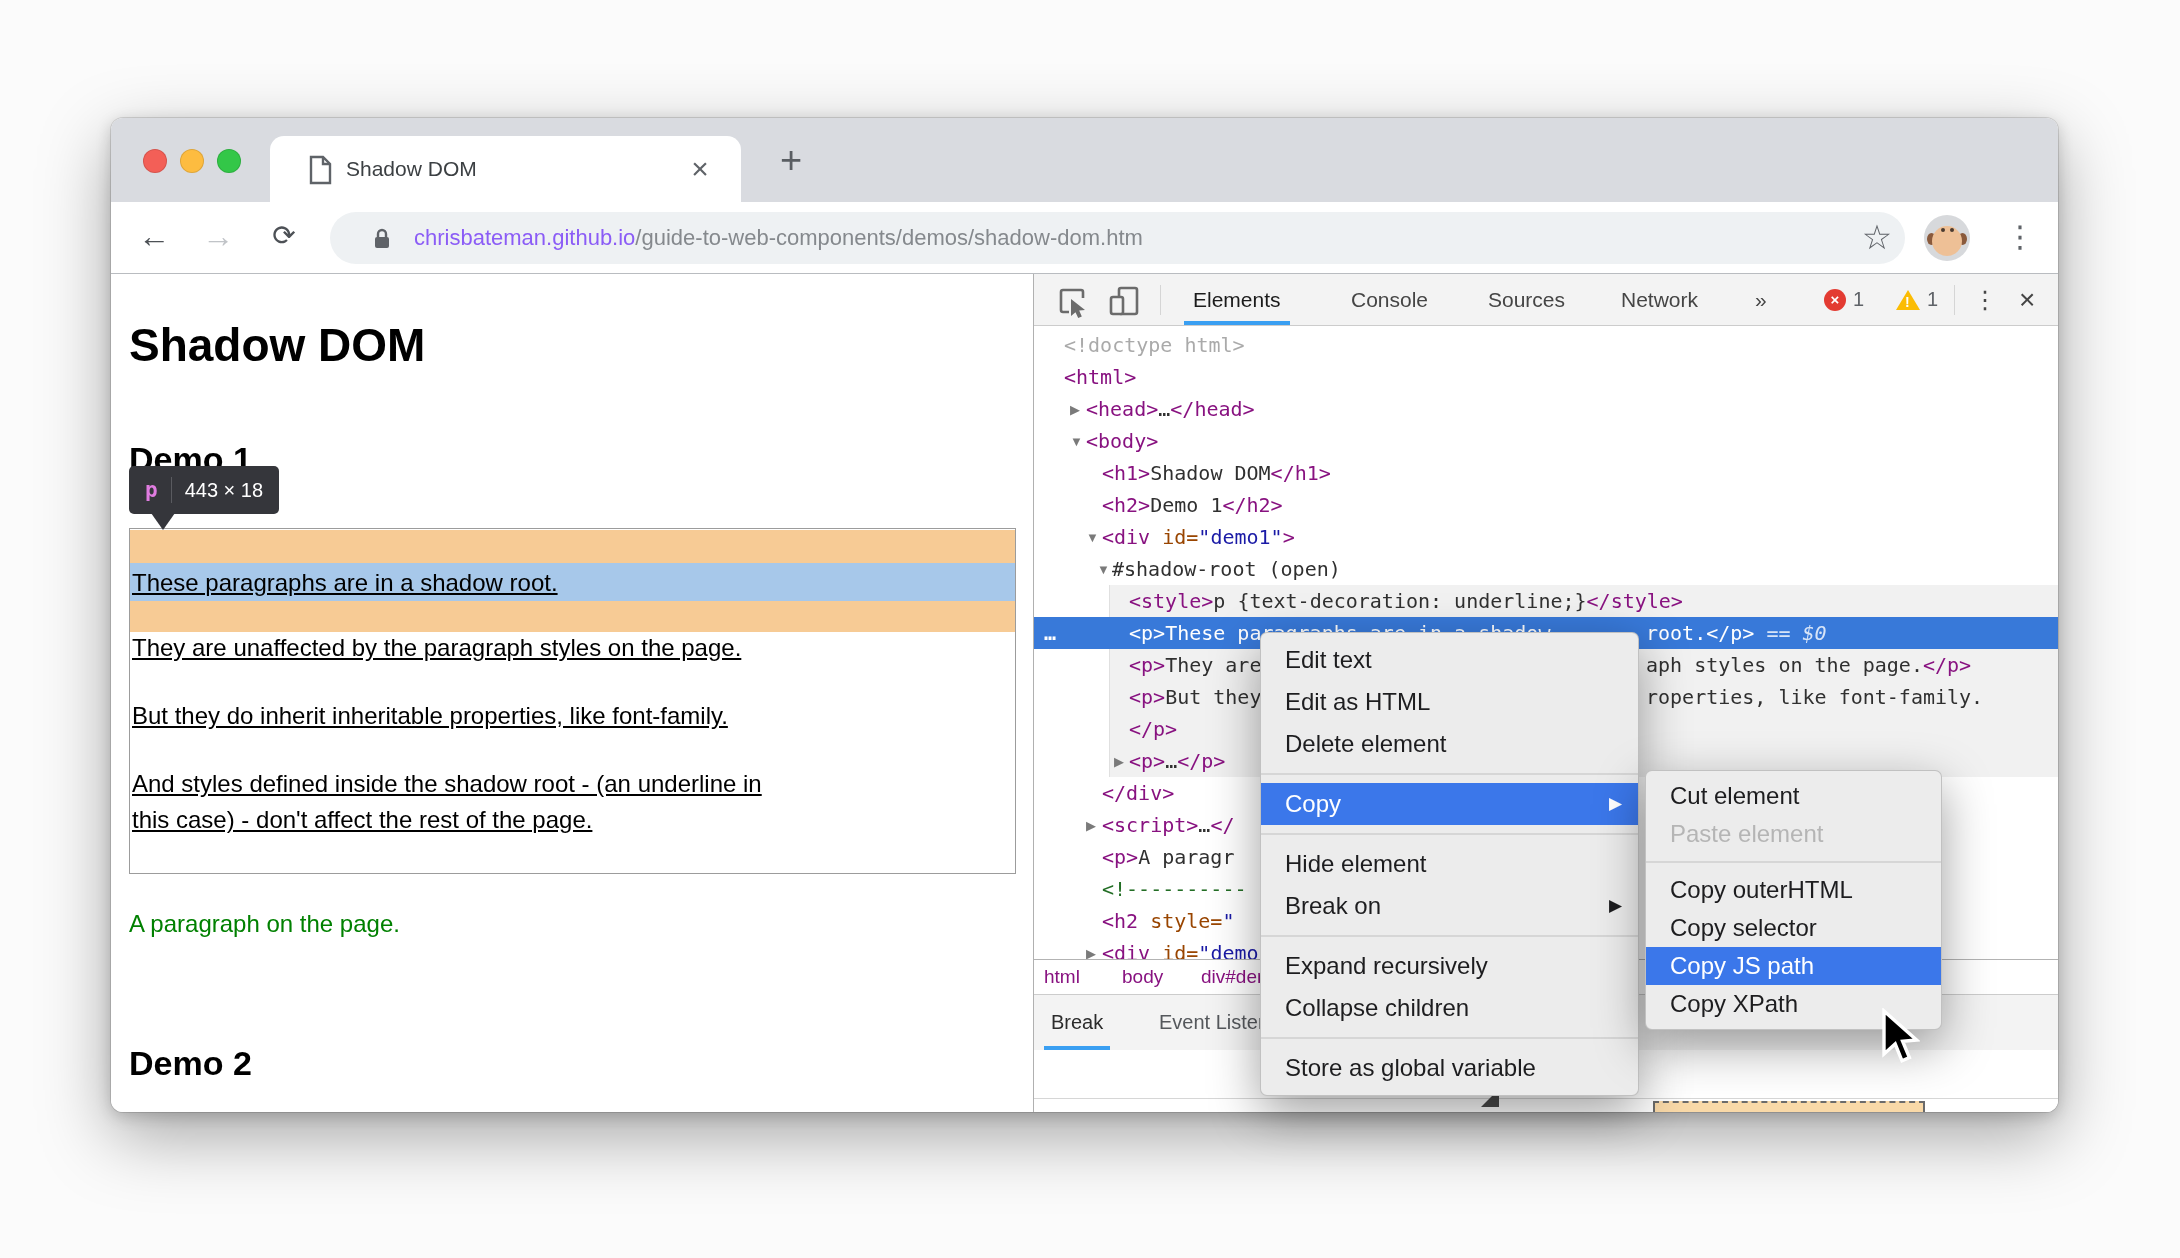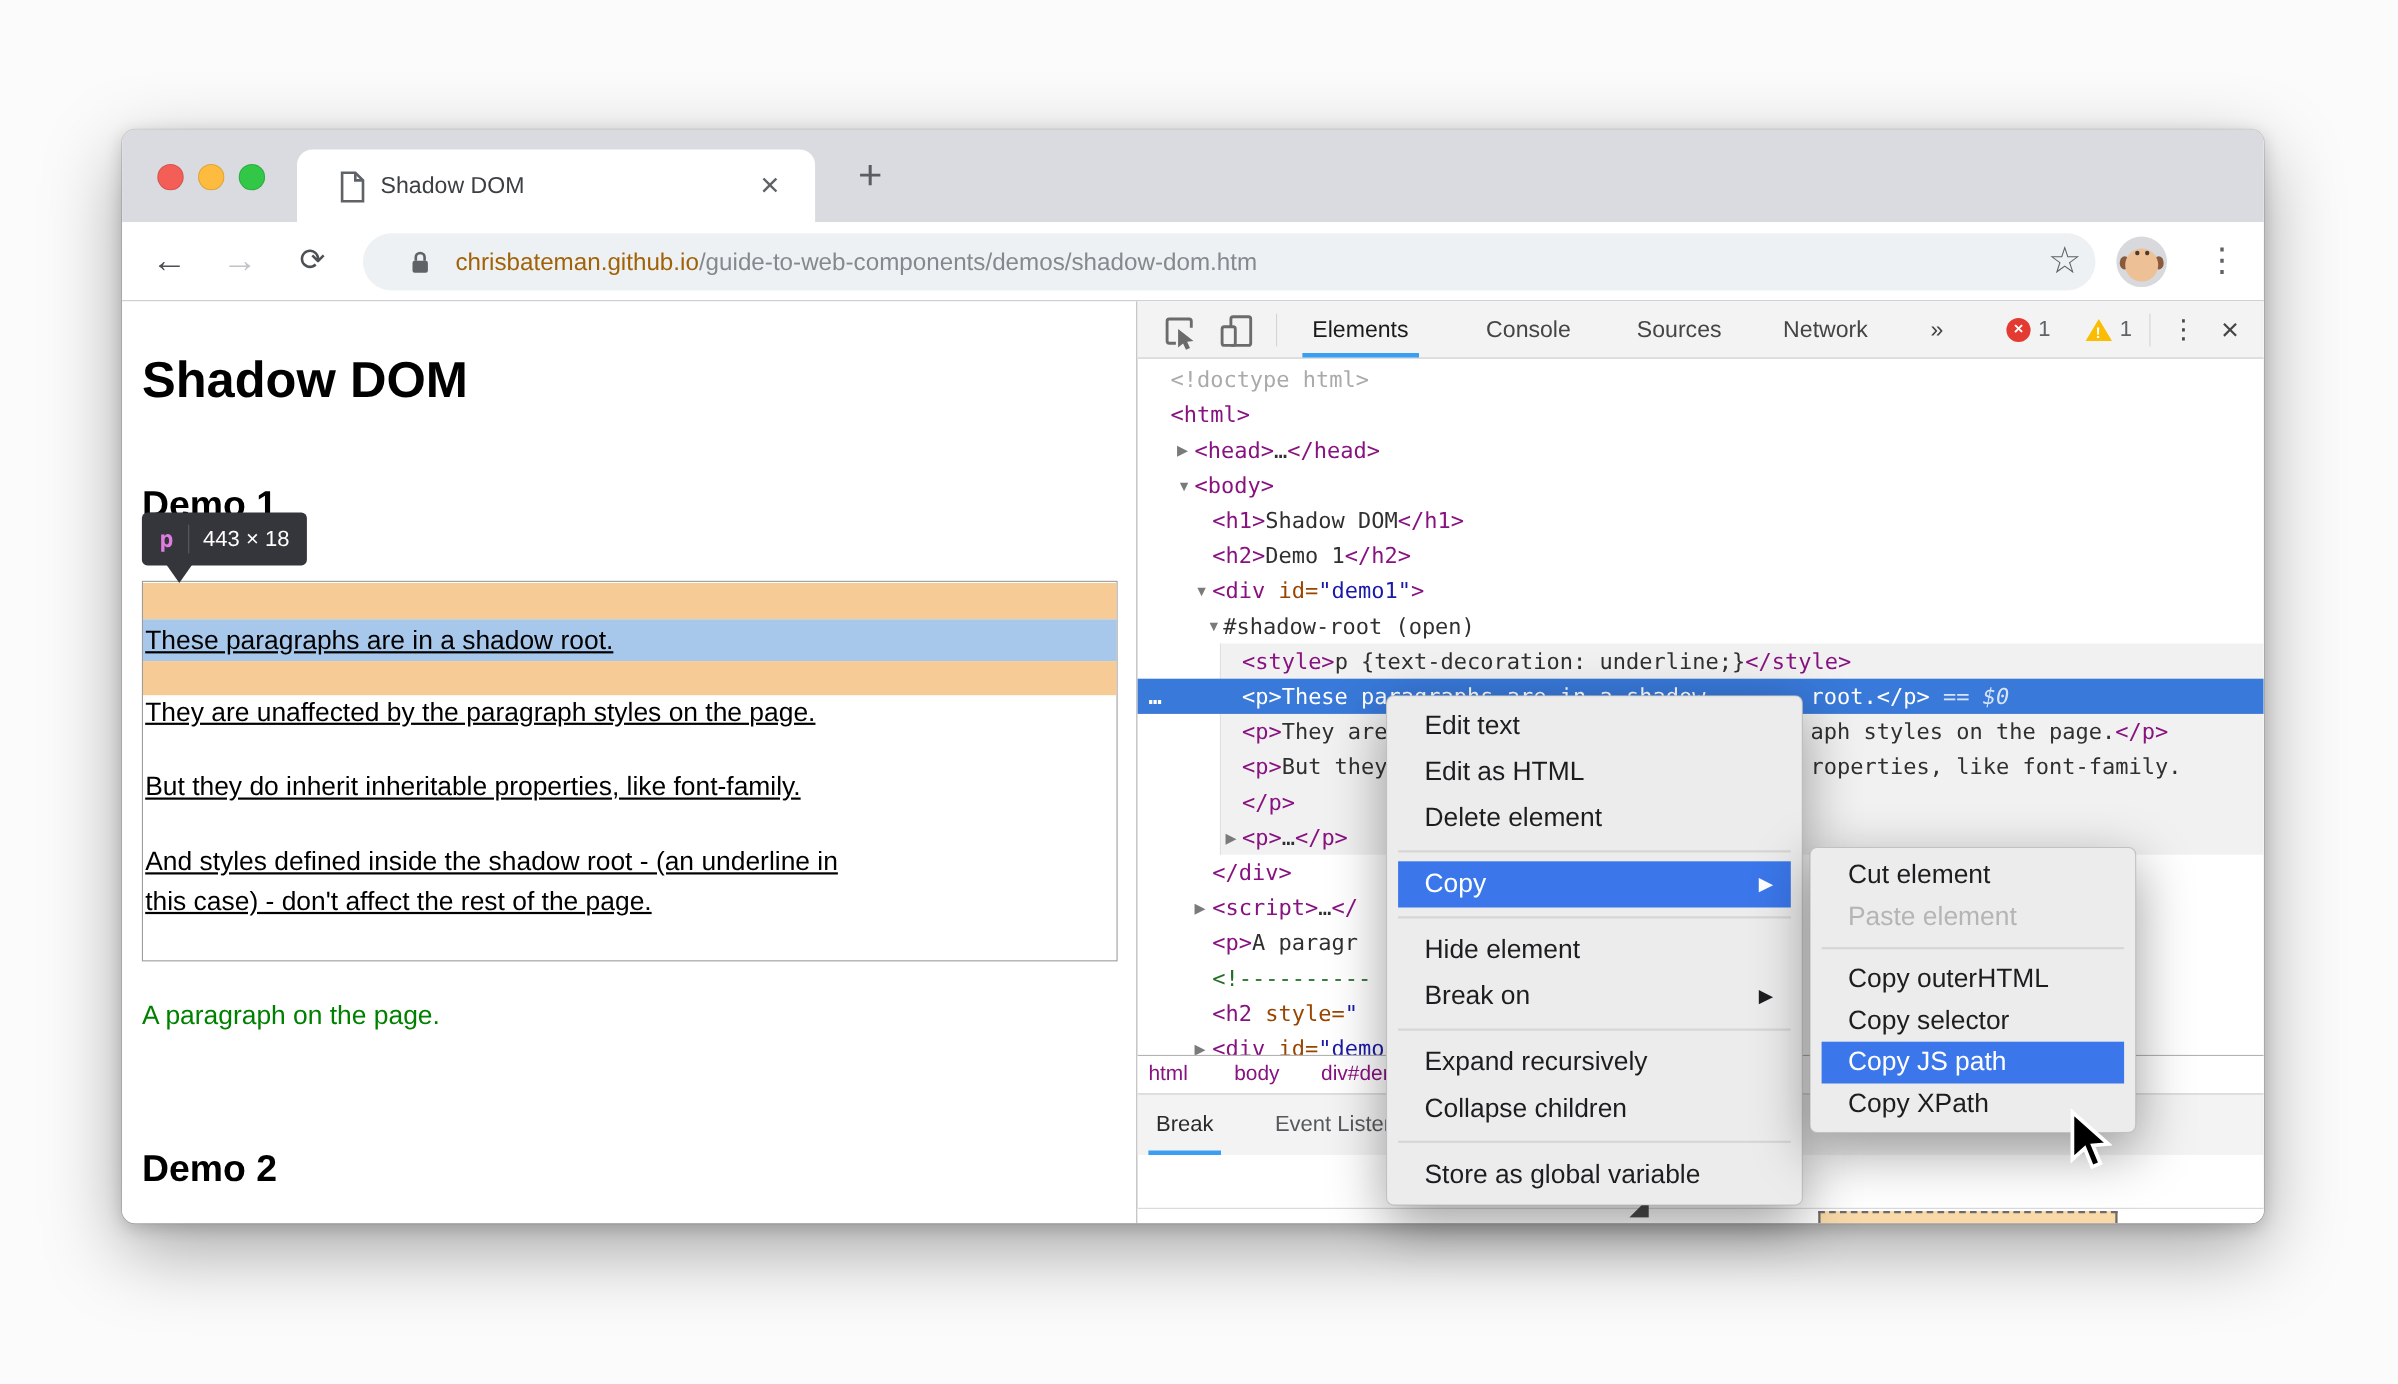--- a/index.html
+++ b/index.html
@@ -17,21 +17,21 @@
          border-radius:14px 14px 0 0; }
   .tab-title { position:absolute; left:76px; top:0; height:66px; line-height:66px; font-size:21px; color:#3c4043; }
   .tab-close { position:absolute; right:22px; top:14px; font-size:30px; color:#5f6368; line-height:38px; width:38px; text-align:center; }
   .favicon { position:absolute; left:36px; top:18px; }
   .newtab { position:absolute; left:652px; top:14px; font-size:38px; color:#5a5e63; line-height:56px; width:56px; text-align:center; }
 
   .urlrow { position:absolute; left:0; top:84px; width:100%; height:72px; background:#fff; border-bottom:1px solid #b9bcc0; }
   .navbtn { position:absolute; top:0; height:71px; line-height:68px; font-size:32px; color:#4d5156; width:50px; text-align:center; }
   .urlpill { position:absolute; left:219px; top:10px; width:1575px; height:52px; background:#eef1f3; border-radius:26px; }
   .urltext { position:absolute; left:84px; top:0; height:52px; line-height:52px; font-size:22px; white-space:pre; }
-  .urlhost { color:#a16207; } .urlpath { color:#85898d; }
+  .urlhost { color:#8b5cf6; } .urlpath { color:#85898d; }
   .lockwrap { position:absolute; left:42px; top:15px; }
   .star { position:absolute; left:1738px; top:0; height:71px; line-height:70px; font-size:34px; color:#5f6368; width:56px; text-align:center; }
   .avatar { position:absolute; left:1813px; top:13px; width:46px; height:46px; border-radius:50%; background:#d7d9dc; }
   .avatar .face { position:absolute; left:8px; top:11px; width:30px; height:30px; border-radius:50%; background:#eec096; }
   .avatar .eye { position:absolute; top:13px; width:4px; height:4px; border-radius:50%; background:#4a3a30; }
   .avatar .ear { position:absolute; top:18px; width:9px; height:12px; border-radius:50%; background:#8a5a3c; }
   .moredots { position:absolute; left:1884px; top:0; height:71px; line-height:70px; font-size:30px; color:#5f6368; width:50px; text-align:center; }
 
   .contentrow { position:absolute; left:0; top:156px; width:100%; height:838px; display:flex; }
 
@@ -87,21 +87,21 @@
   .filterbar { position:absolute; left:0; top:776px; width:100%; height:48px; background:#fff; border-top:1px solid #ccc; z-index:5; }
   .filtertext { position:absolute; left:14px; top:0; height:48px; line-height:48px; font-size:20px; color:#9a9ea2; }
   .ghosttri { position:absolute; left:447px; top:815px; width:18px; height:18px; background:#4a4a4a;
               clip-path:polygon(100% 0, 100% 100%, 0 100%); z-index:6; }
   .bottomstrip { position:absolute; left:0; top:824px; width:100%; height:14px; background:#fff; border-top:1px solid #d6d6d6; z-index:5; }
   .orangefrag { position:absolute; left:619px; top:2px; width:272px; height:12px; background:#f9d9a8;
                 border:2px dashed #6b6b6b; border-bottom:none; }
 
   
   .menu { position:absolute; background:#ececec; border:1px solid rgba(0,0,0,.18); border-radius:7px;
-          box-shadow:0 16px 50px rgba(0,0,0,.38); padding:6px 10px; }
+          box-shadow:0 16px 50px rgba(0,0,0,.38); padding:6px 0; }
   .mainmenu { left:1260px; top:632px; width:379px; z-index:40; }
   .submenu { left:1645px; top:770px; width:297px; z-index:41; }
   .mi { position:relative; padding:0 24px; font-size:24px; color:#1d1d1f; white-space:nowrap; }
   .mainmenu .mi { height:42px; line-height:42px; }
   .submenu .mi { height:38px; line-height:38px; }
   .mi.hl { background:#3b77ea; color:#fff; }
   .mi.dis { color:#b5b5b5; }
   .mi .marr { position:absolute; right:16px; top:0; font-size:17px; }
   .msep { height:2px; background:#d6d6d6; margin:8px 0; }
 

